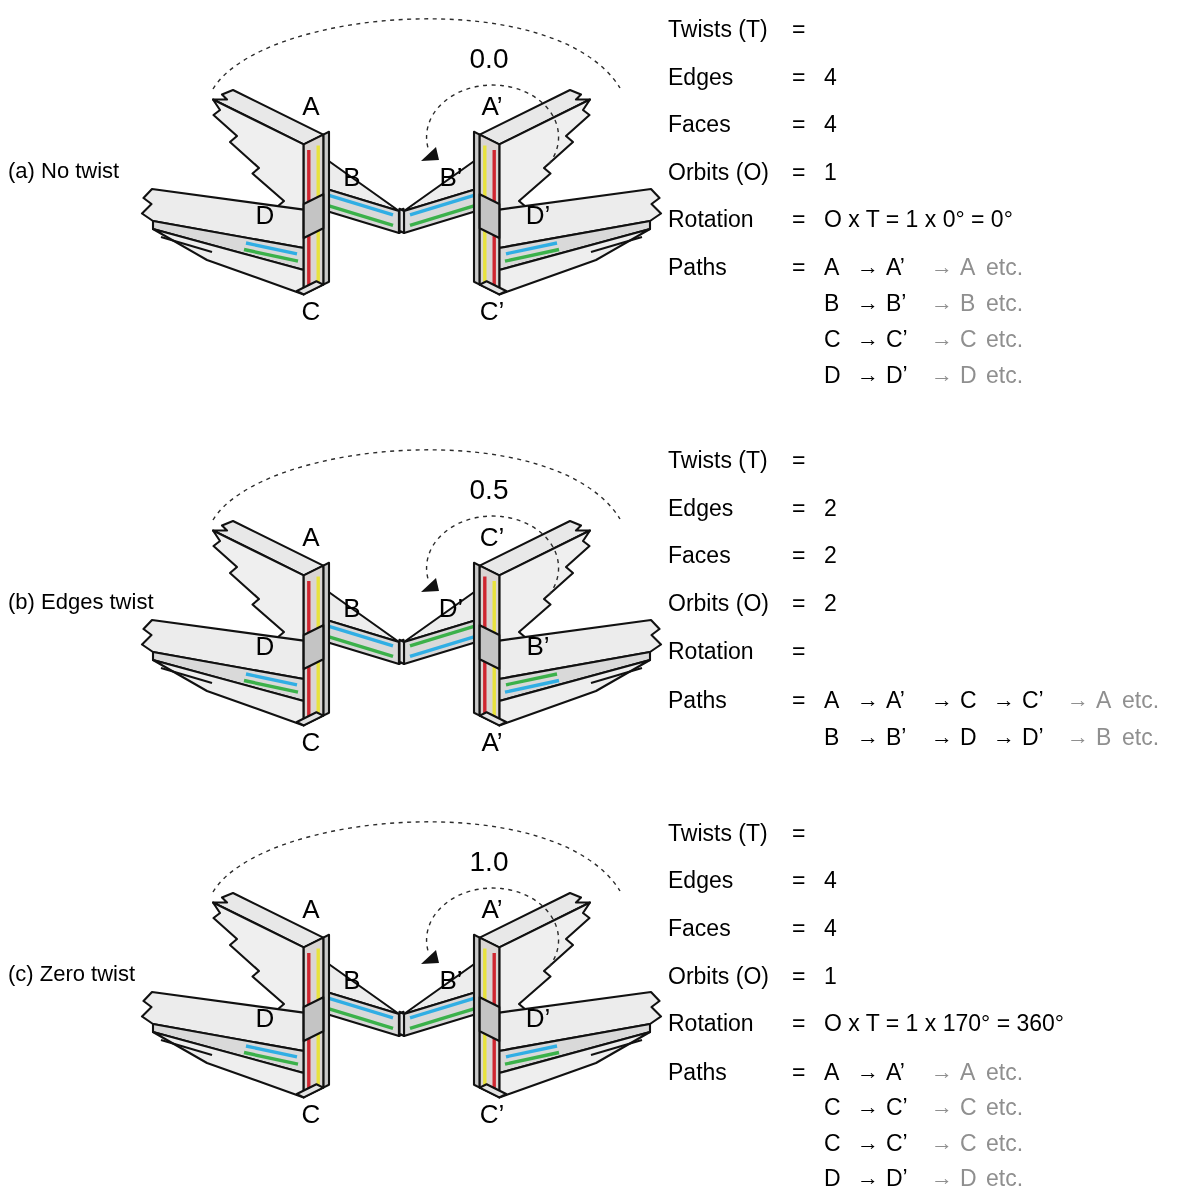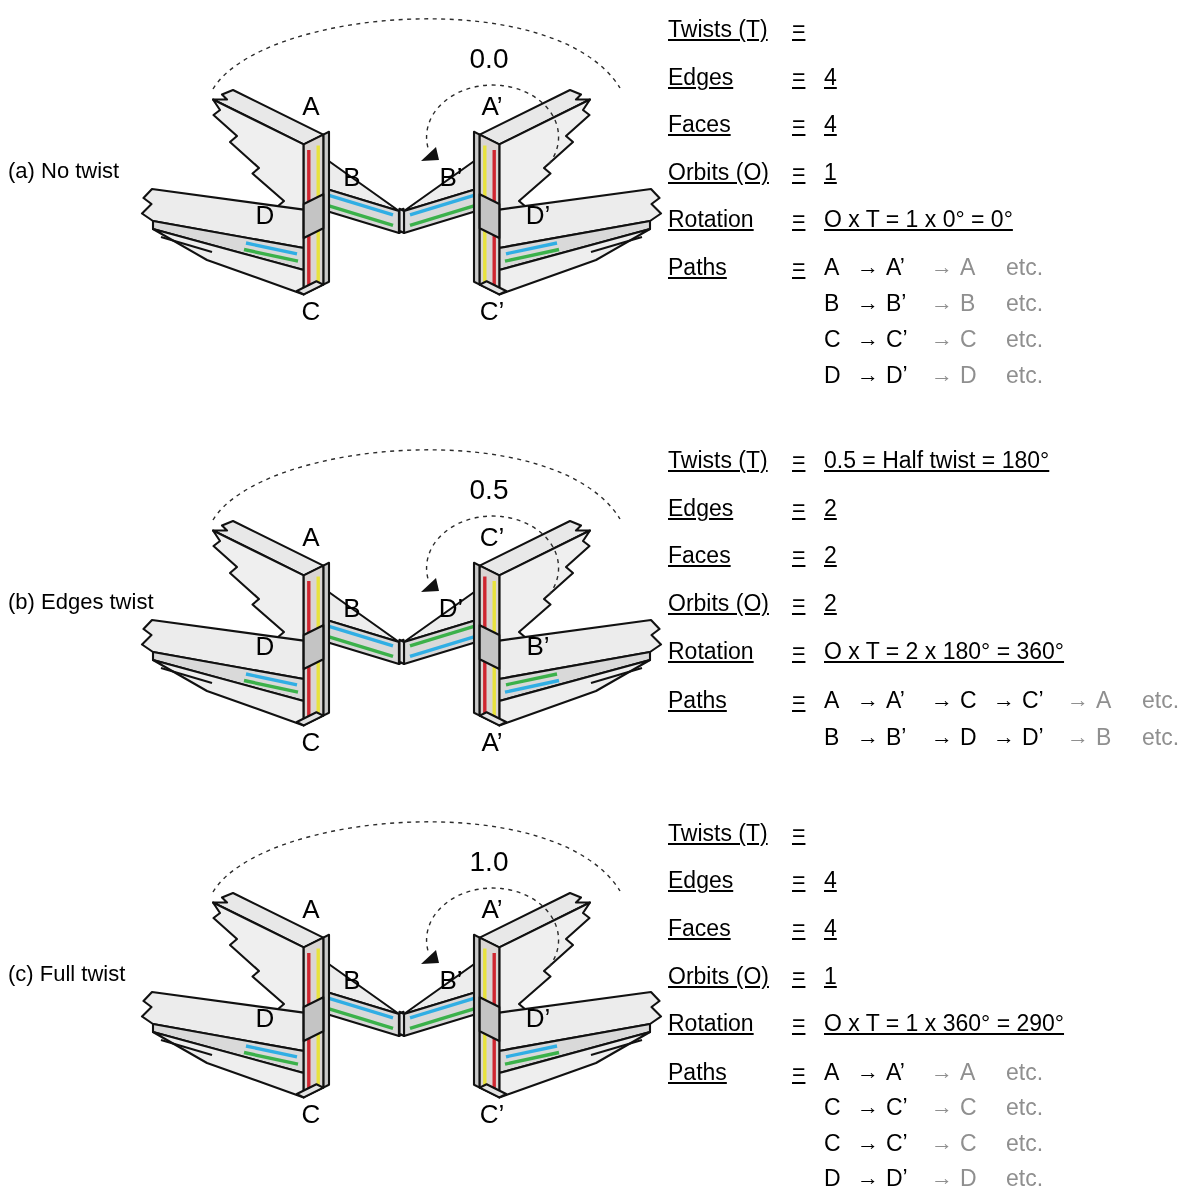--- a/index.html
+++ b/index.html
@@ -1,30 +1,30 @@
 <!DOCTYPE html>
 <html><head>
 <meta charset="utf-8">
 <style>
   html,body{margin:0;padding:0;background:#fff;}
   .stage{position:relative;width:1189px;height:1202px;background:#ffffff;overflow:hidden;
          font-family:"Liberation Sans",sans-serif;color:#000;}
   #diagram-svg{position:absolute;left:0;top:0;}
   #text-layer{position:absolute;left:0;top:0;width:1189px;height:1202px;}
   .side-label{position:absolute;left:8px;height:32px;line-height:32px;font-size:22px;white-space:nowrap;}
-  .prop-row{position:absolute;left:668px;display:flex;height:30px;line-height:30px;font-size:23px;white-space:nowrap;text-decoration:underline;}
+  .prop-row{position:absolute;left:668px;display:flex;height:30px;line-height:30px;font-size:23px;white-space:nowrap;}
   .prop-label{width:124px;}
   .prop-eq{width:32px;}
   .prop-value{}
   .path-row{position:absolute;left:824px;display:flex;height:30px;line-height:30px;font-size:23px;align-items:center;white-space:nowrap;}
   .p-node{min-width:26px;}
   .p-node.wide{min-width:38px;}
   .p-arrow{width:36px;text-align:center;font-size:22px;}
   .gray{color:#8f8f8f;}
-  .p-etc{margin-left:20px;}
+  .p-etc{margin-left:0;}
   svg text{font-family:"Liberation Sans",sans-serif;fill:#000;}
 </style>
 </head>
 <body>
 
 <div class="stage">
   <svg id="diagram-svg" width="680" height="1202" viewBox="0 0 680 1202">
       <g transform="translate(0,0)">
         <g transform="translate(0,0)">
           <polygon points="303.7,144.4 323.3,134.6 233,90 222,94.5 227,99.5 213,99.5" fill="#e8e8e8" stroke="#111111" stroke-width="2.1" stroke-linejoin="round"></polygon>
@@ -253,41 +253,39 @@
         <span class="p-arrow">→</span>
         <span class="p-node wide">D’</span>
         <span class="p-arrow gray">→</span>
         <span class="p-node gray">D</span>
         <span class="p-etc gray">etc.</span>
       </div>
       <div class="side-label" style="top: 586px;">(b) Edges twist</div>
       <div class="prop-row" style="top: 445px;">
         <span class="prop-label">Twists (T)</span>
         <span class="prop-eq">=</span>
-        <span class="prop-value">0.5 = Half twist = 180°</span>
       </div>
       <div class="prop-row" style="top: 493px;">
         <span class="prop-label">Edges</span>
         <span class="prop-eq">=</span>
         <span class="prop-value">2</span>
       </div>
       <div class="prop-row" style="top: 540px;">
         <span class="prop-label">Faces</span>
         <span class="prop-eq">=</span>
         <span class="prop-value">2</span>
       </div>
       <div class="prop-row" style="top: 588px;">
         <span class="prop-label">Orbits (O)</span>
         <span class="prop-eq">=</span>
         <span class="prop-value">2</span>
       </div>
       <div class="prop-row" style="top: 636px;">
         <span class="prop-label">Rotation</span>
         <span class="prop-eq">=</span>
-        <span class="prop-value">O x T = 2 x 180° = 360°</span>
       </div>
       <div class="prop-row" style="top: 685px;">
         <span class="prop-label">Paths</span>
         <span class="prop-eq">=</span>
       </div>
       <div class="path-row" style="top: 685px;">
         <span class="p-node">A</span>
         <span class="p-arrow">→</span>
         <span class="p-node wide">A’</span>
         <span class="p-arrow">→</span>
@@ -303,21 +301,21 @@
         <span class="p-arrow">→</span>
         <span class="p-node wide">B’</span>
         <span class="p-arrow">→</span>
         <span class="p-node">D</span>
         <span class="p-arrow">→</span>
         <span class="p-node wide">D’</span>
         <span class="p-arrow gray">→</span>
         <span class="p-node gray">B</span>
         <span class="p-etc gray">etc.</span>
       </div>
-      <div class="side-label" style="top: 958px;">(c) Full twist</div>
+      <div class="side-label" style="top: 958px;">(c) Zero twist</div>
       <div class="prop-row" style="top: 818px;">
         <span class="prop-label">Twists (T)</span>
         <span class="prop-eq">=</span>
       </div>
       <div class="prop-row" style="top: 865px;">
         <span class="prop-label">Edges</span>
         <span class="prop-eq">=</span>
         <span class="prop-value">4</span>
       </div>
       <div class="prop-row" style="top: 913px;">
@@ -326,21 +324,21 @@
         <span class="prop-value">4</span>
       </div>
       <div class="prop-row" style="top: 961px;">
         <span class="prop-label">Orbits (O)</span>
         <span class="prop-eq">=</span>
         <span class="prop-value">1</span>
       </div>
       <div class="prop-row" style="top: 1008px;">
         <span class="prop-label">Rotation</span>
         <span class="prop-eq">=</span>
-        <span class="prop-value">O x T = 1 x 360° = 290°</span>
+        <span class="prop-value">O x T = 1 x 170° = 360°</span>
       </div>
       <div class="prop-row" style="top: 1057px;">
         <span class="prop-label">Paths</span>
         <span class="prop-eq">=</span>
       </div>
       <div class="path-row" style="top: 1057px;">
         <span class="p-node">A</span>
         <span class="p-arrow">→</span>
         <span class="p-node wide">A’</span>
         <span class="p-arrow gray">→</span>

